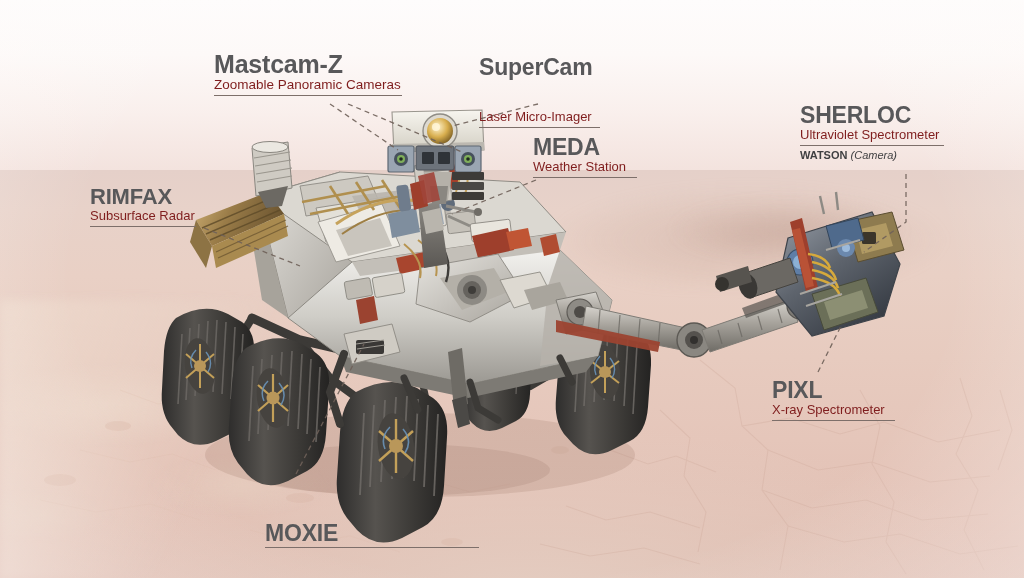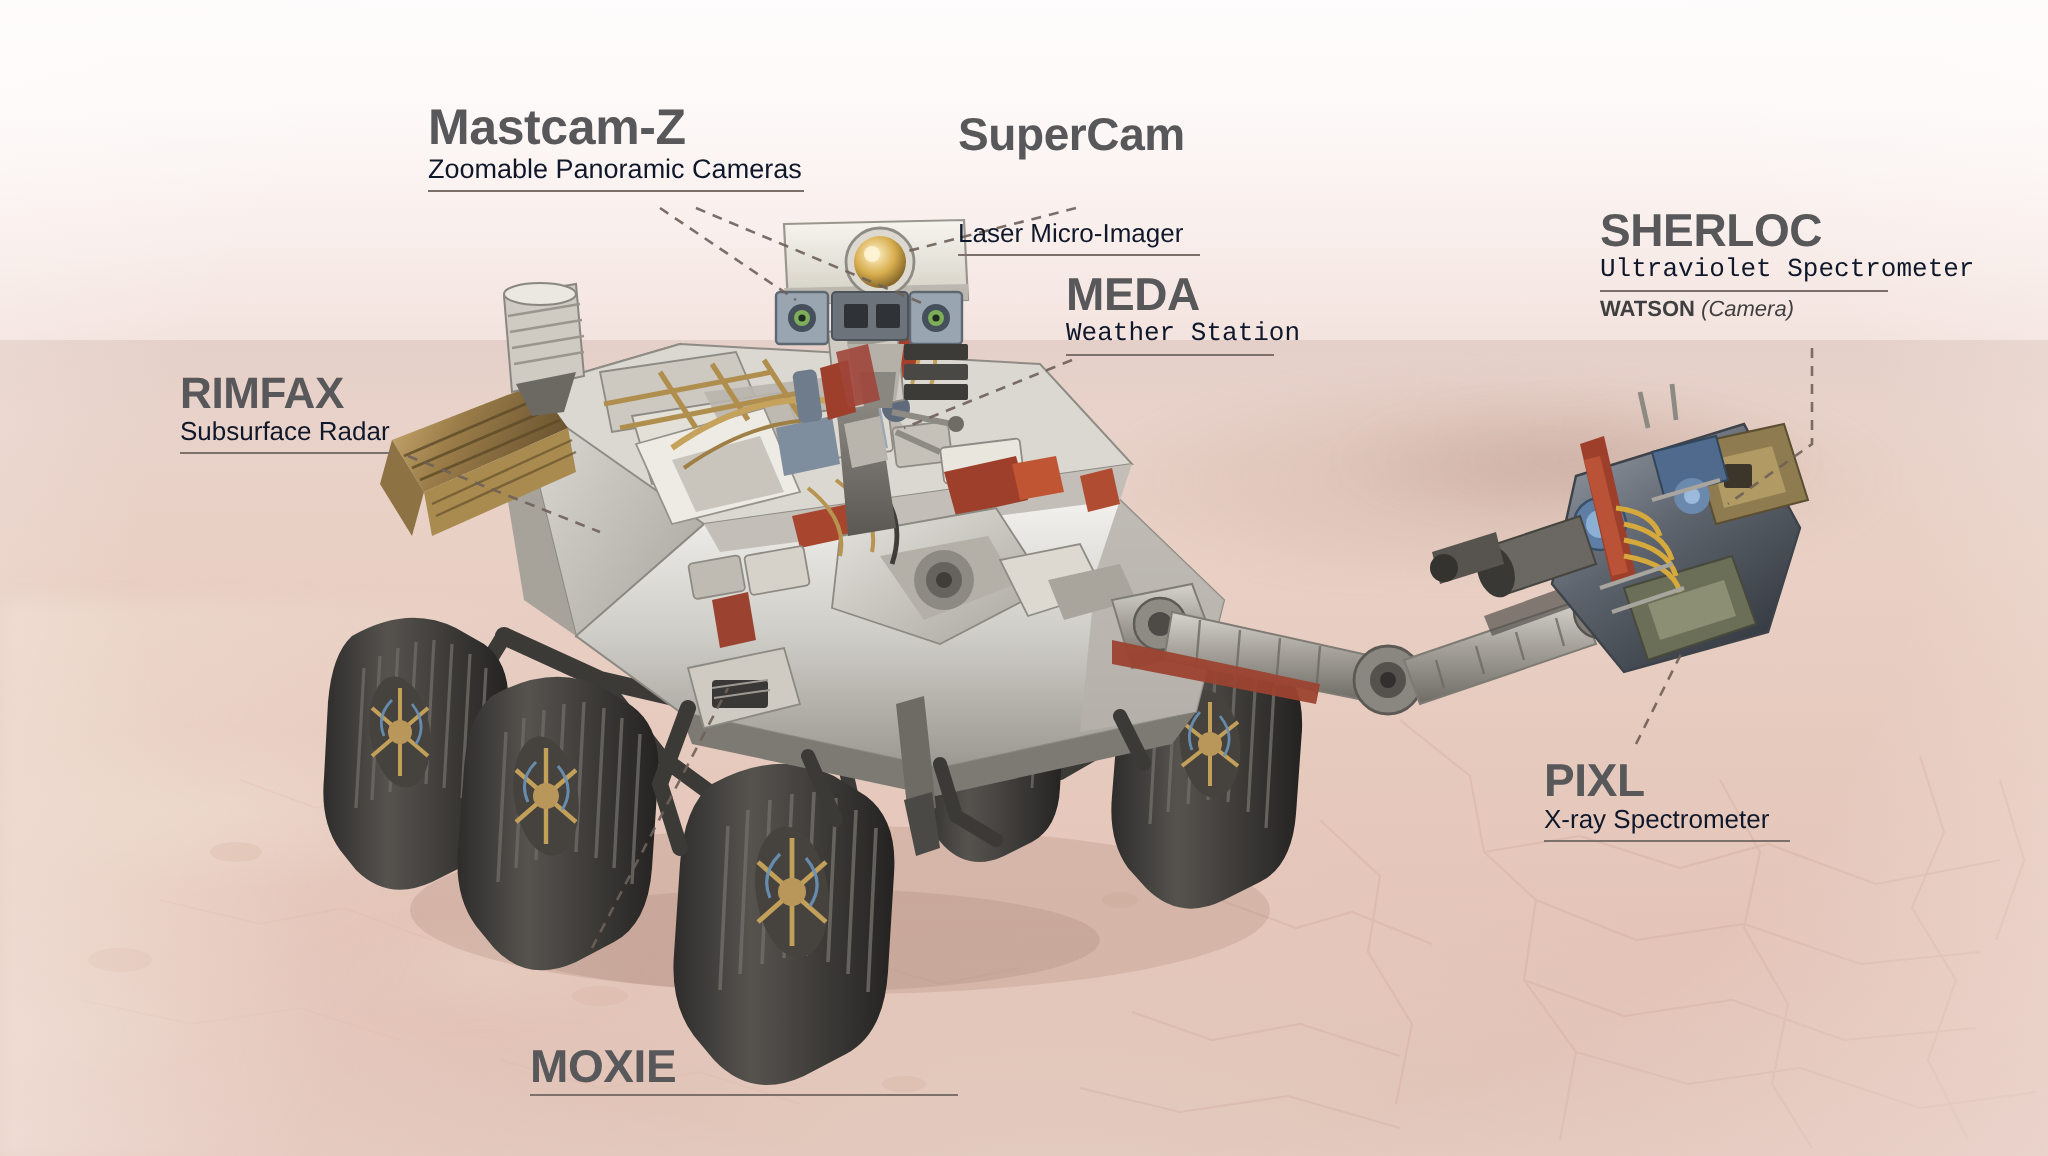--- a/index.html
+++ b/index.html
@@ -74,21 +74,21 @@
   
   .leaders { position: absolute; left: 0; top: 0; width: 1024px; height: 578px; pointer-events: none; }
 
   
   .label { position: absolute; }
   .label .ttl {
     font-weight: bold; color: #58585a; letter-spacing: -0.2px;
     line-height: 1.05; white-space: nowrap;
   }
   .label .sub {
-    color: #0f172a; white-space: nowrap; line-height: 1.2;
+    color: #7f1d1d; white-space: nowrap; line-height: 1.2;
   }
   .label .rule {
     border-bottom: 1.4px solid #7d6f6a; margin-top: 2px;
   }
   .label .sub2 {
     color: #3f3f41; white-space: nowrap; line-height: 1.2;
     font-size: 11px; margin-top: 3px;
   }
   .label .sub2 b { font-weight: bold; }
   .label .sub2 i { font-style: italic; }
@@ -98,26 +98,26 @@
   .lbl-mastcam .sub { font-size: 13.5px; }
   .lbl-mastcam .rule { width: 188px; }
 
   .lbl-supercam { left: 479px; top: 55px; }
   .lbl-supercam .ttl { font-size: 23px; }
   .lbl-supercam .sub { font-size: 13px; margin-top: 30px; }
   .lbl-supercam .rule { width: 121px; }
 
   .lbl-meda { left: 533px; top: 135px; }
   .lbl-meda .ttl { font-size: 23px; }
-  .lbl-meda .sub { font-size: 13px; font-family: Liberation Mono, monospace; }
+  .lbl-meda .sub { font-size: 13px; }
   .lbl-meda .rule { width: 104px; }
 
   .lbl-sherloc { left: 800px; top: 103px; }
   .lbl-sherloc .ttl { font-size: 23px; }
-  .lbl-sherloc .sub { font-size: 13px; font-family: Liberation Mono, monospace; }
+  .lbl-sherloc .sub { font-size: 13px; }
   .lbl-sherloc .rule { width: 144px; }
 
   .lbl-rimfax { left: 90px; top: 185px; }
   .lbl-rimfax .ttl { font-size: 22px; }
   .lbl-rimfax .sub { font-size: 13px; }
   .lbl-rimfax .rule { width: 106px; }
 
   .lbl-pixl { left: 772px; top: 378px; }
   .lbl-pixl .ttl { font-size: 23px; }
   .lbl-pixl .sub { font-size: 13px; }

